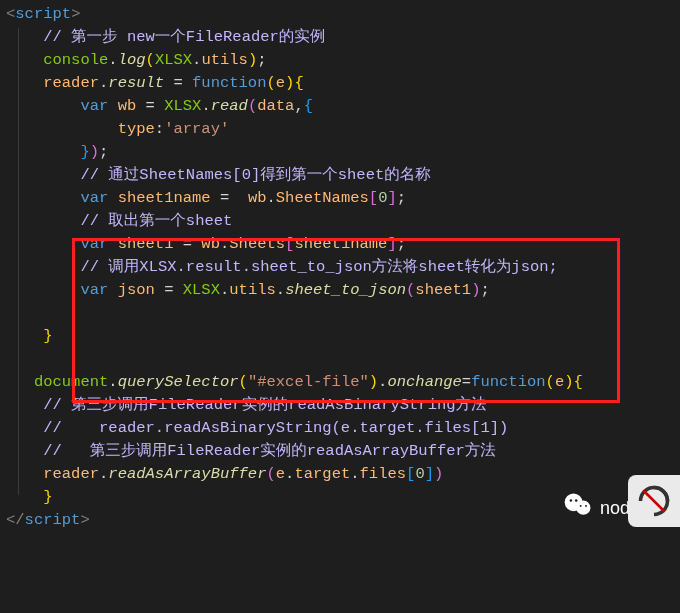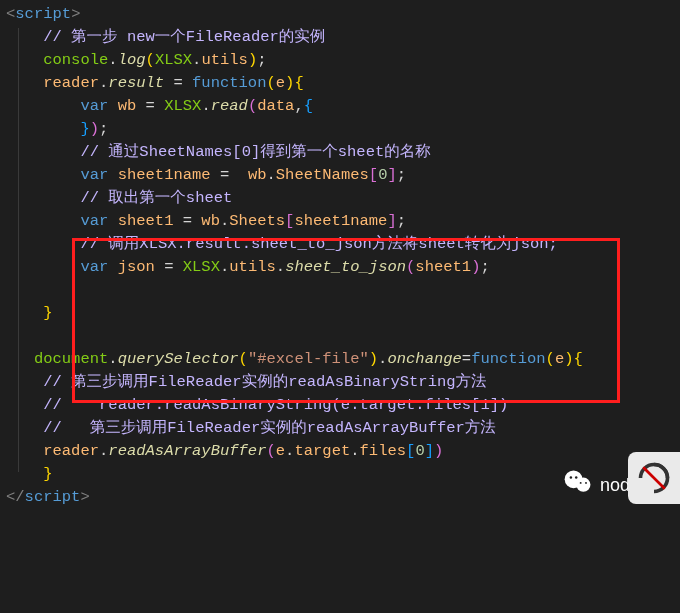--- a/index.html
+++ b/index.html
@@ -97,20 +97,21 @@
 
   <div class="line">    <span class="tok-builtin">console</span><span class="tok-punct">.</span><span class="tok-func">log</span><span class="tok-bracket1">(</span><span class="tok-builtin">XLSX</span><span class="tok-punct">.</span><span class="tok-var">utils</span><span class="tok-bracket1">)</span><span class="tok-punct">;</span></div>
 
 
 
   <div class="line">    <span class="tok-var">reader</span><span class="tok-punct">.</span><span class="tok-func">result</span><span class="tok-punct"> = </span><span class="tok-keyword">function</span><span class="tok-bracket1">(</span><span class="tok-var">e</span><span class="tok-bracket1">)</span><span class="tok-bracket1">{</span></div>
 
 
   <div class="line">        <span class="tok-keyword">var</span> <span class="tok-var">wb</span><span class="tok-punct"> = </span><span class="tok-builtin">XLSX</span><span class="tok-punct">.</span><span class="tok-func">read</span><span class="tok-bracket2">(</span><span class="tok-var">data</span><span class="tok-punct">,</span><span class="tok-bracket3">{</span></div>
 
+  <div class="line">            <span class="tok-var">type</span><span class="tok-punct">:</span><span class="tok-string">'array'</span></div>
 
   <div class="line">        <span class="tok-bracket3">}</span><span class="tok-bracket2">)</span><span class="tok-punct">;</span></div>
 
   <div class="line">        <span class="tok-comment">// 通过SheetNames[0]得到第一个sheet的名称</span></div>
 
   <div class="line">        <span class="tok-keyword">var</span> <span class="tok-var">sheet1name</span><span class="tok-punct"> =  </span><span class="tok-var">wb</span><span class="tok-punct">.</span><span class="tok-var">SheetNames</span><span class="tok-bracket2">[</span><span class="tok-number">0</span><span class="tok-bracket2">]</span><span class="tok-punct">;</span></div>
 
   <div class="line">        <span class="tok-comment">// 取出第一个sheet</span></div>
 
   <div class="line">        <span class="tok-keyword">var</span> <span class="tok-var">sheet1</span><span class="tok-punct"> = </span><span class="tok-var">wb</span><span class="tok-punct">.</span><span class="tok-var">Sheets</span><span class="tok-bracket2">[</span><span class="tok-var">sheet1name</span><span class="tok-bracket2">]</span><span class="tok-punct">;</span></div>

